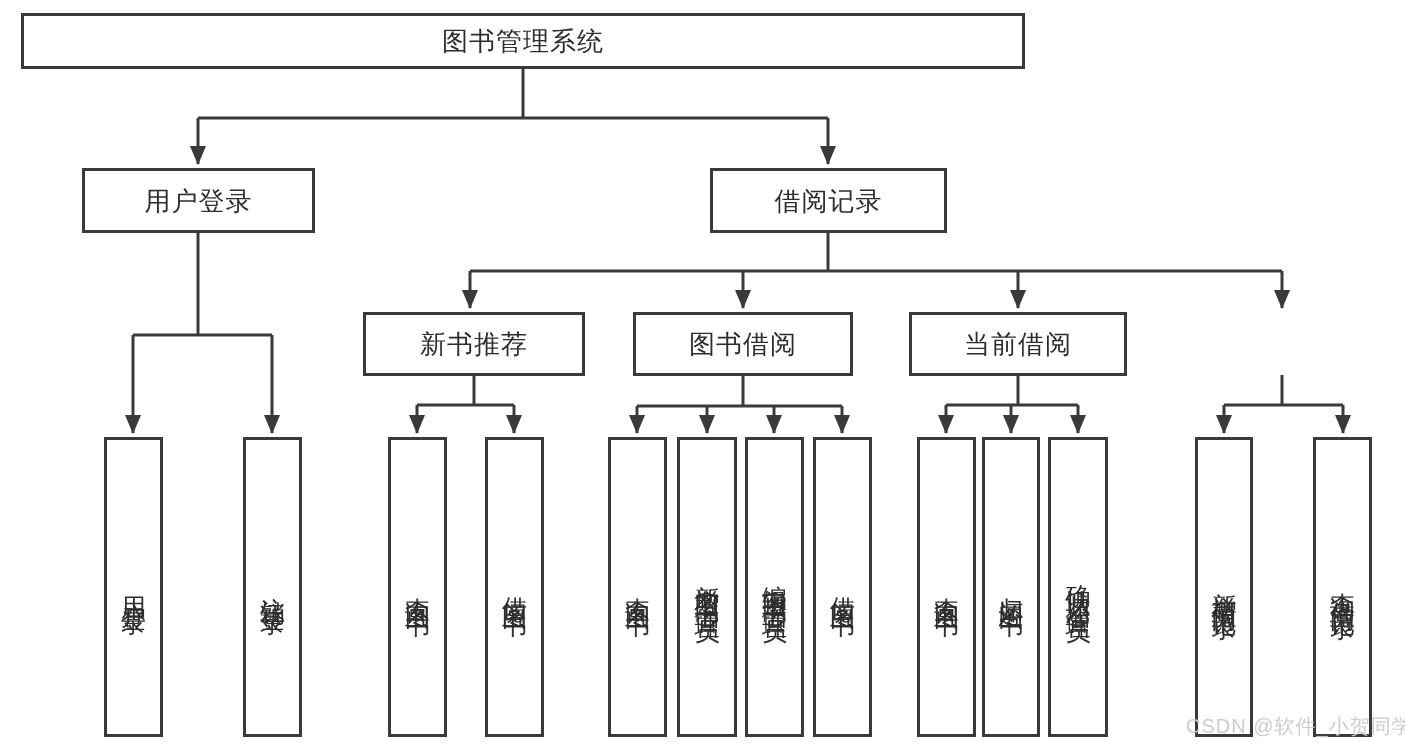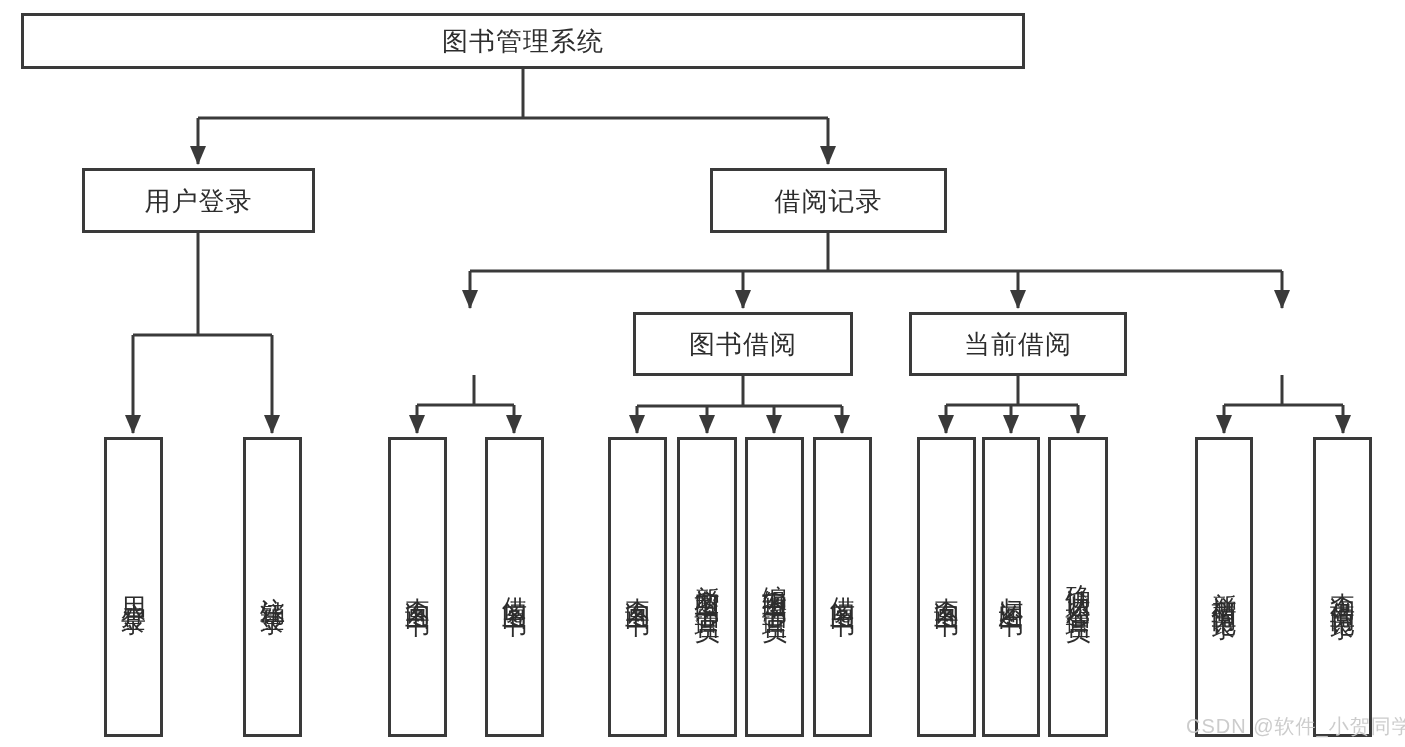--- a/index.html
+++ b/index.html
@@ -108,20 +108,21 @@
       <path d="M1224,405 L1224,433" marker-end="url(#arrow)"></path>
       <path d="M1343,405 L1343,433" marker-end="url(#arrow)"></path>
     </g>
   </svg>
 
   <div class="box" style="left:21px; top:13px; width:1004px; height:56px;">图书管理系统</div>
 
   <div class="box" style="left:82px; top:168px; width:233px; height:65px;">用户登录</div>
   <div class="box" style="left:710px; top:168px; width:237px; height:65px;">借阅记录</div>
 
+  <div class="box" style="left:363px; top:312px; width:222px; height:64px;">新书推荐</div>
   <div class="box" style="left:909px; top:312px; width:218px; height:64px;">当前借阅</div>
   <div class="box" style="left:633px; top:312px; width:220px; height:64px;">图书借阅</div>
 
   <div class="box leaf" style="left:104px; top:437px; width:59px; height:300px;">用户登录</div>
   <div class="box leaf" style="left:243px; top:437px; width:59px; height:300px;">注销登录</div>
 
   <div class="box leaf" style="left:388px; top:437px; width:59px; height:300px;">查询图书</div>
   <div class="box leaf" style="left:485px; top:437px; width:59px; height:300px;">借阅图书</div>
 
   <div class="box leaf" style="left:608px; top:437px; width:59px; height:300px;">查询图书</div>

